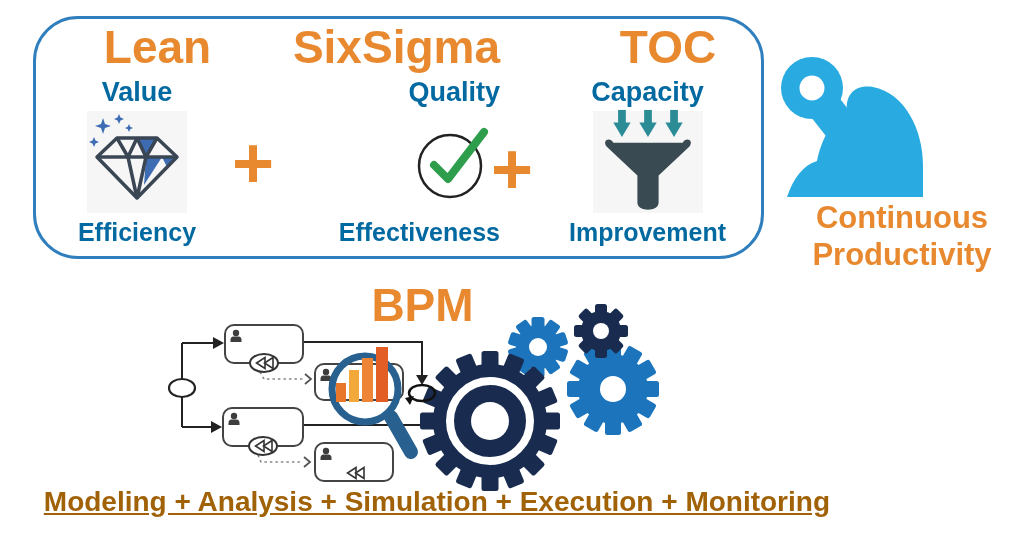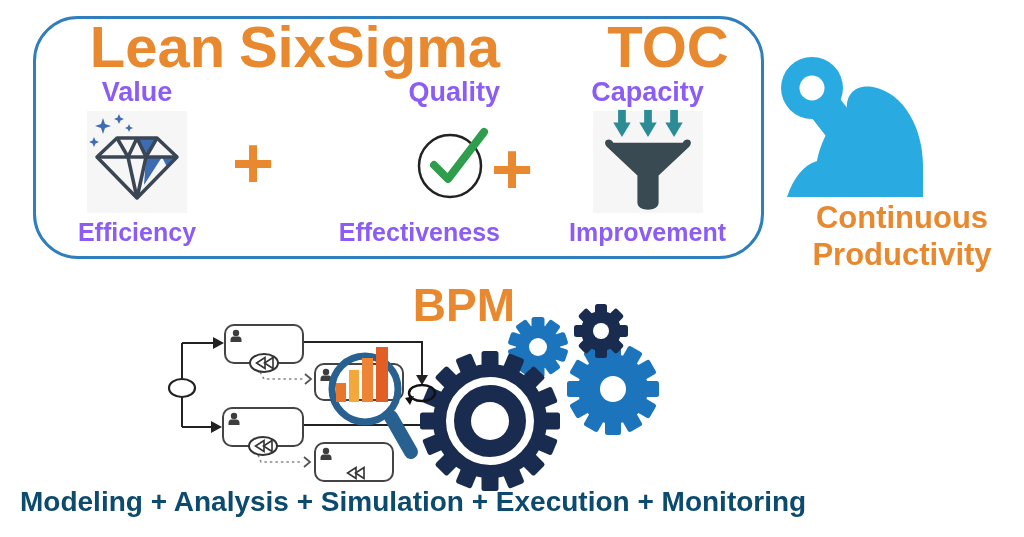--- a/index.html
+++ b/index.html
@@ -4,36 +4,36 @@
 <style>
   html,body{margin:0;padding:0;background:#fff;}
   .stage{position:relative;width:1024px;height:537px;background:#fff;overflow:hidden;
          font-family:"Liberation Sans",sans-serif;}
   .frame{position:absolute;left:33px;top:16px;width:731px;height:243px;
          border:3px solid #2F7FBE;border-radius:45px;box-sizing:border-box;}
   .col{position:absolute;top:20px;display:flex;flex-direction:column;align-items:center;text-align:center;}
   .col1{left:42px;width:190px;}
   .col2{left:300px;width:200px;align-items:flex-end;}
   .col3{left:550px;width:195px;}
-  .col-title{font-size:58px;font-weight:bold;color:#E8892F;line-height:54px;margin-left:41px;}
-  .col-label{font-size:27px;font-weight:bold;color:#8b5cf6;line-height:32px;margin-top:2px;}
+  .col-title{font-size:46px;font-weight:bold;color:#E8892F;line-height:54px;margin-left:41px;}
+  .col-label{font-size:27px;font-weight:bold;color:#0369a1;line-height:32px;margin-top:2px;}
   .icon-wrap{height:102px;margin-top:3px;display:flex;align-items:center;justify-content:center;}
   .tile{background:#f6f6f6;}
   .col-label.bottom{margin-top:3px;font-size:25px;}
   .plus{position:absolute;color:#E8892F;font-size:72px;font-weight:bold;width:56px;
         text-align:center;line-height:88px;}
   .plus1{left:225px;top:119px;}
   .plus2{left:484px;top:125px;}
   .arm{position:absolute;left:765px;top:45px;}
   .ci{position:absolute;left:779px;top:199px;width:246px;font-size:31px;font-weight:bold;
       color:#E8892F;line-height:37px;text-align:center;}
-  .bpm-title{position:absolute;left:330px;top:278px;width:185px;text-align:right;
+  .bpm-title{position:absolute;left:330px;top:278px;width:185px;text-align:center;
              font-size:46px;font-weight:bold;color:#E8892F;}
-  .caption{position:absolute;left:20px;top:486px;width:810px;text-align:left;
-           font-size:28px;font-weight:bold;color:#0c4a6e;}
+  .caption{position:absolute;left:20px;top:486px;width:810px;text-align:right;
+           font-size:28px;font-weight:bold;color:#a16207;text-decoration:underline;}
   .diagram{position:absolute;left:0;top:0;}
 </style>
 </head>
 <body>
 
 <div class="stage">
 
   <div class="frame"></div>
 
   <div class="col col1">

